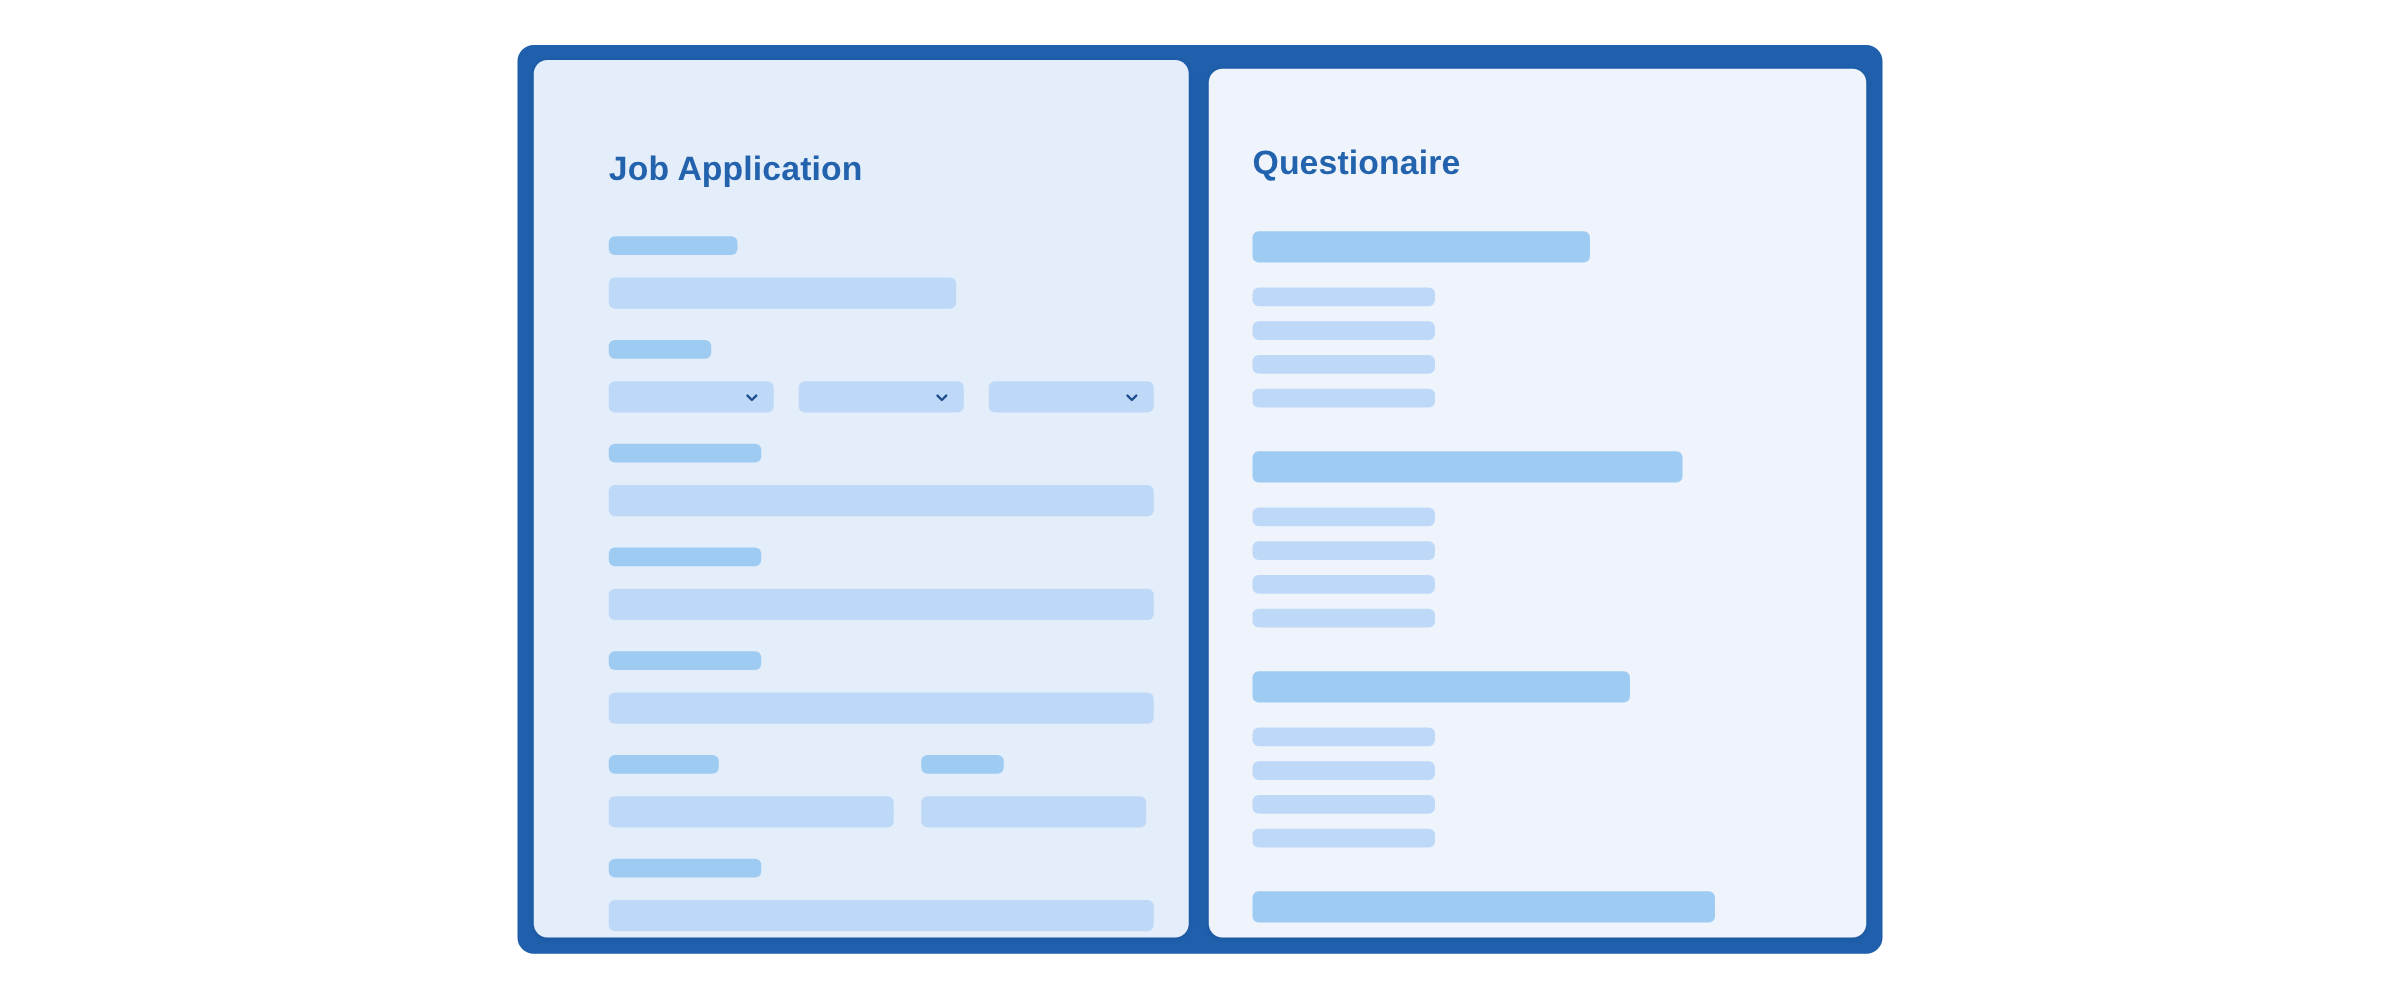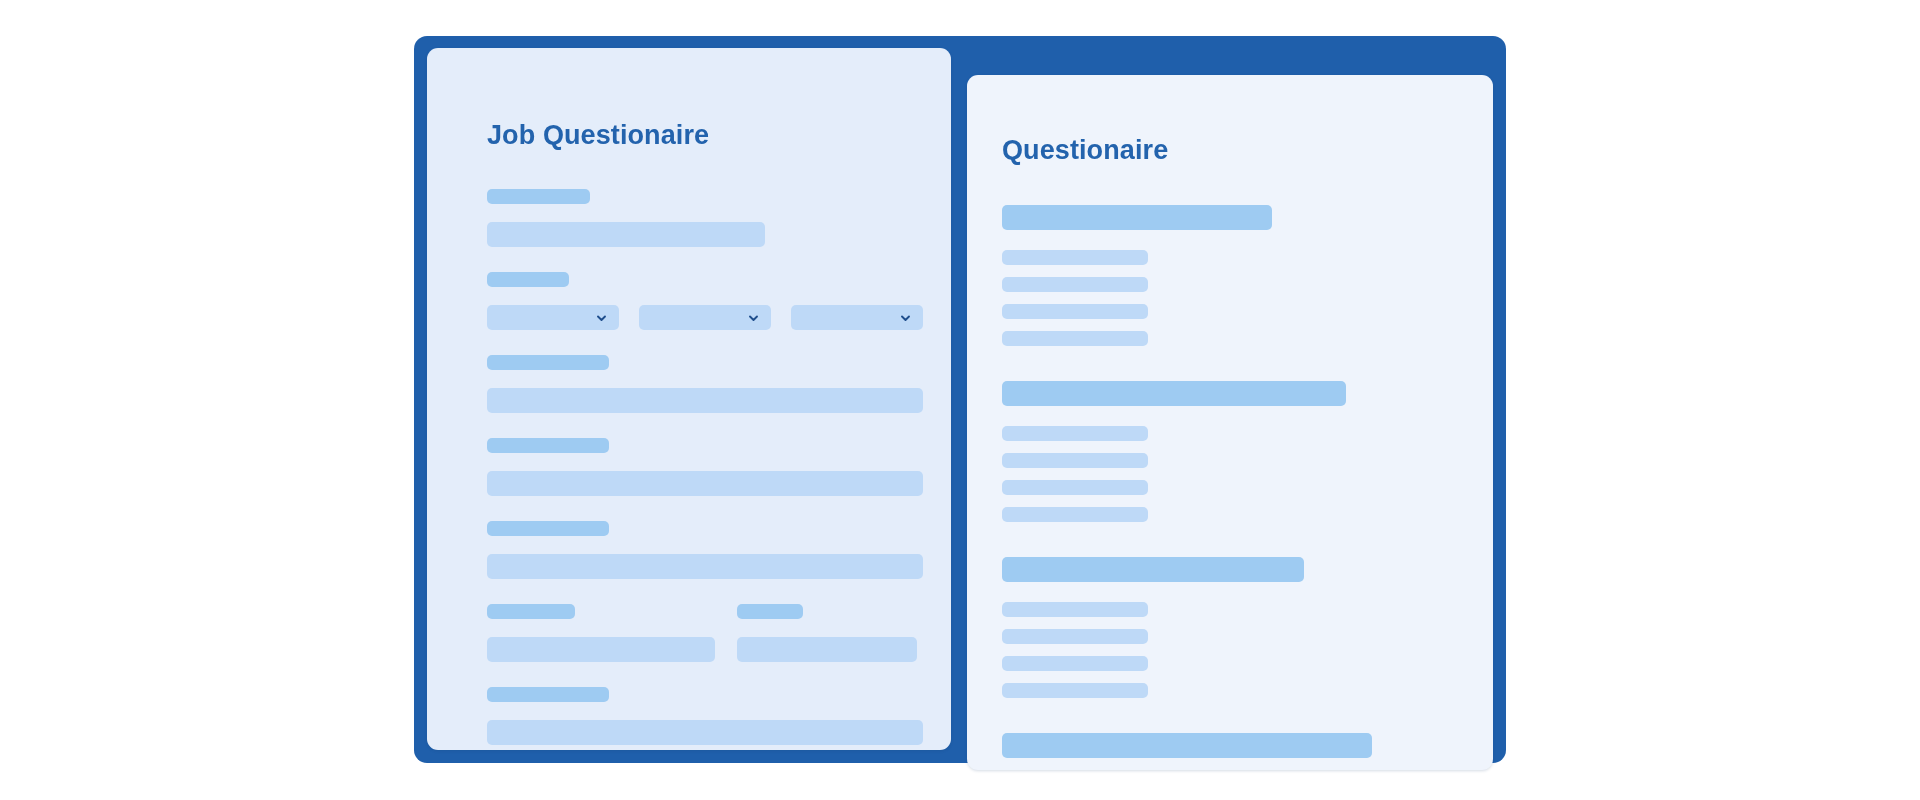--- a/index.html
+++ b/index.html
@@ -50,21 +50,20 @@
     background: #e4edfa;
   }
 
   .panel-right {
     position: absolute;
     left: 553px;
     top: 19px;
     width: 526px;
     height: 695px;
     background: #eff4fc;
-    margin-top: 20px;
   }
 
   
   .panel-title {
     position: absolute;
     font-size: 27px;
     font-weight: 600;
     letter-spacing: 0.1px;
     color: #2363ad;
     white-space: nowrap;
@@ -151,21 +150,21 @@
 </style>
 </head>
 <body>
 
 <div id="stage">
 
   <div class="app-frame">
 
     <section class="panel panel-left">
 
-      <h1 class="panel-title">Job Questionaire</h1>
+      <h1 class="panel-title">Job Application</h1>
 
       <div class="form-body">
 
         <div class="field-group">
           <div class="bar strong field-label" style="width:103px"></div>
           <div class="bar field-input" style="width:278px"></div>
         </div>
 
         <div class="field-group">
           <div class="bar strong field-label" style="width:82px"></div>

